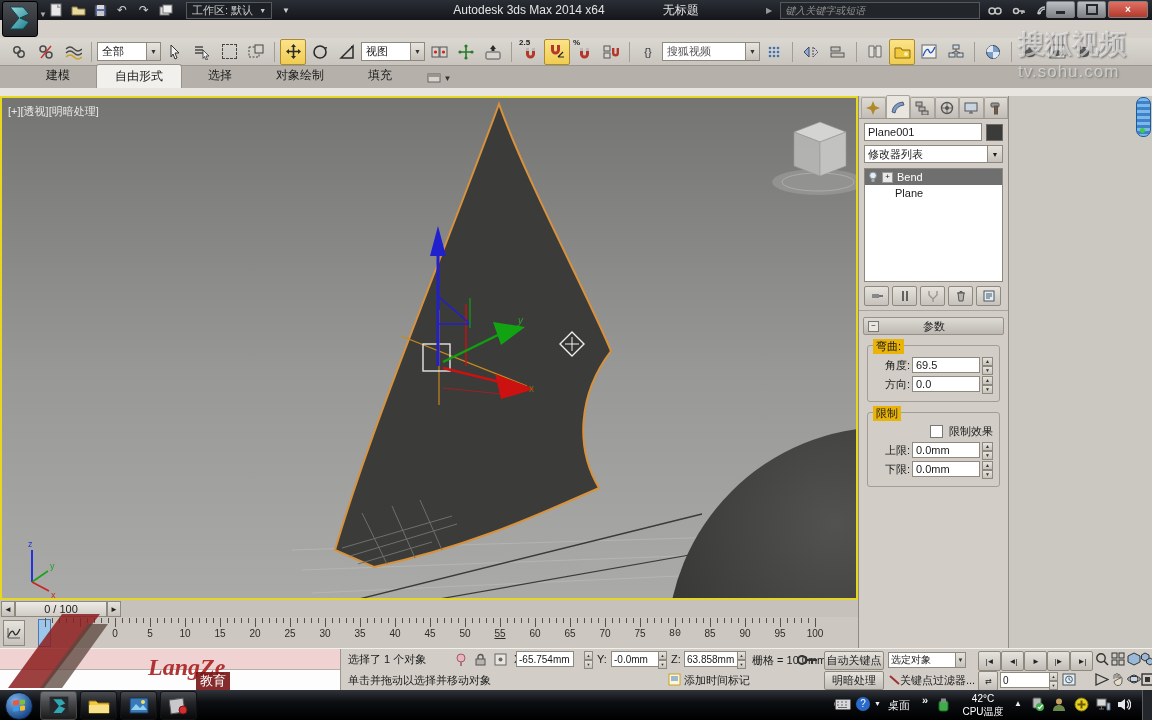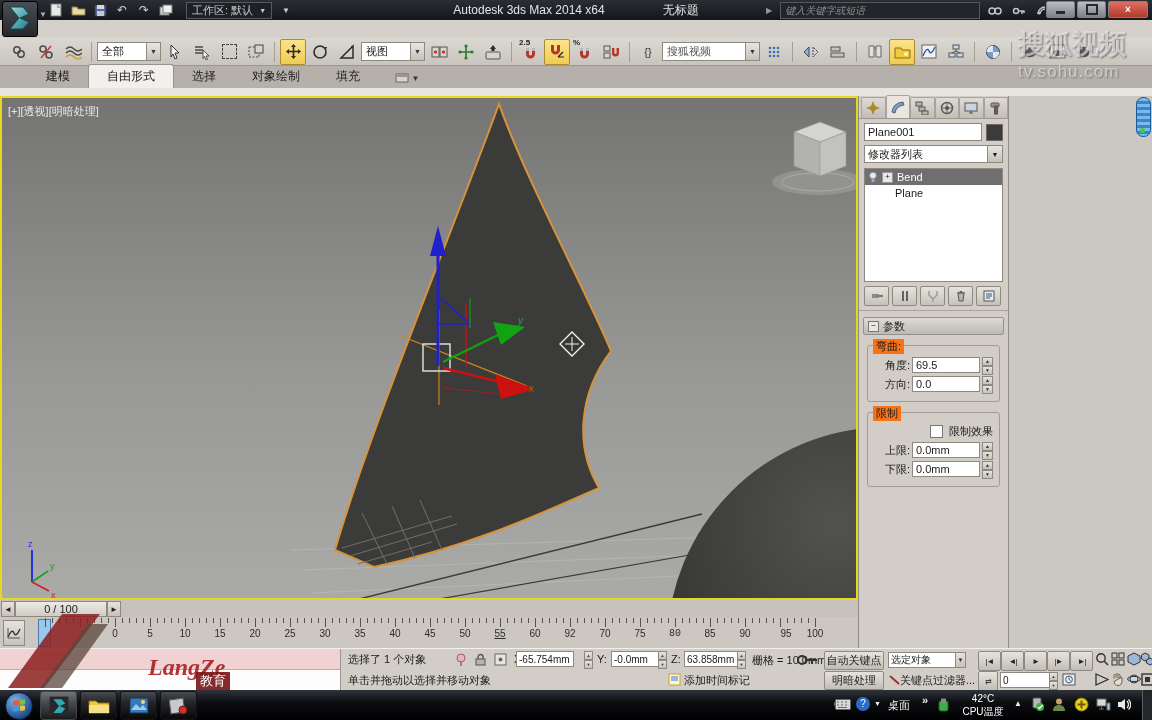--- a/index.html
+++ b/index.html
@@ -65,23 +65,23 @@
   .cpinput{flex:1;height:16px;background:#fff;border:1px solid #8d897f;font-size:11px;padding:0 3px;display:flex;align-items:center;}
   .swatch{width:15px;height:15px;background:#3b3b39;border:1px solid #6f6b64;}
   .stack{margin:5px 5px 0 5px;height:112px;background:#fff;border:1px solid #8d897f;font-size:11px;overflow:hidden;}
   .stackrow{height:16px;display:flex;align-items:center;gap:4px;padding-left:3px;}
   .stackrow.sel{background:#6f6f6f;color:#fff;}
   .plusbox{width:9px;height:9px;border:1px solid #999;background:#e8e8e8;color:#222;font-size:8px;line-height:7px;text-align:center;}
   .stackbtns{display:flex;gap:3px;padding:4px 5px;border-bottom:1px solid #a8a49c;}
   .sbtn{width:23px;height:18px;border:1px solid #8d897f;background:linear-gradient(#e6e3dd,#c6c2bb);border-radius:2px;display:flex;align-items:center;justify-content:center;font-size:10px;color:#333;}
   .rollout{margin:6px 4px 0 4px;height:16px;background:linear-gradient(#dedbd5,#bdb9b2);border:1px solid #96928a;border-radius:2px;display:flex;align-items:center;font-size:11px;}
   .rollout .minus{width:9px;height:9px;border:1px solid #777;margin:0 4px;background:#e9e6e0;font-size:8px;line-height:7px;text-align:center;color:#222;}
-  .rollout .rtitle{flex:1;margin-right:18px;}
+  .rollout .rtitle{flex:1;text-align:center;margin-right:18px;}
   .group{position:relative;margin:10px 8px 0 8px;border:1px solid #a19d95;border-radius:3px;padding:8px 4px 6px 4px;}
-  .gtitle{position:absolute;top:-7px;left:5px;background:#f97316;padding:0 3px;font-size:11px;}
+  .gtitle{position:absolute;top:-7px;left:5px;background:#eab308;padding:0 3px;font-size:11px;}
   .prow{display:flex;align-items:center;justify-content:flex-end;gap:2px;margin:3px 2px;}
   .plabel{font-size:11px;}
   .pfield{width:60px;height:14px;background:#fff;border:1px solid #8d897f;font-size:11px;padding:0 3px;display:flex;align-items:center;}
   .spin{width:11px;height:16px;display:flex;flex-direction:column;}
   .spin i{flex:1;font-style:normal;font-size:5px;line-height:7px;text-align:center;color:#333;background:linear-gradient(#e6e3dd,#c6c2bb);border:1px solid #8d897f;}
   .radios{display:flex;justify-content:space-around;padding:2px 2px 1px 2px;}
   .radio{width:10px;height:10px;border-radius:50%;border:1px solid #777;background:#fff;display:inline-block;vertical-align:-1px;margin-right:3px;position:relative;}
   .radio.sel::after{content:"";position:absolute;left:2px;top:2px;width:5px;height:5px;background:#111;border-radius:50%;}
   .checkbox{width:11px;height:11px;border:1px solid #777;background:#fff;display:inline-block;vertical-align:-2px;margin-right:4px;}
   .rightpanel{position:absolute;left:1008px;top:96px;width:144px;height:552px;background:#cbc8c1;border-left:1px solid #918d86;box-sizing:border-box;}
@@ -445,21 +445,21 @@
         <svg width="17" height="14">
           <path d="M3 8c0-3 2-4 5-4s5 1 5 4-2 4-5 4-5-1-5-4z" fill="#5a5a5a"></path>
           <path d="M13 7l3-2-1 4z" fill="#5a5a5a"></path>
           <path d="M3 7L1 6l1 3z" fill="#5a5a5a"></path>
           <rect x="6.5" y="2" width="3" height="2" fill="#5a5a5a"></rect>
         </svg>
       </span>
   </div>
 
   <div class="ribbon">
-    <span id="ribbon-tabs" style="display:flex;align-items:center;">
+    <span id="ribbon-tabs" style="display:flex;align-items:flex-start;gap:8px;">
         <span class="rtab">建模</span>
         <span class="rtab active">自由形式</span>
         <span class="rtab">选择</span>
         <span class="rtab">对象绘制</span>
         <span class="rtab">填充</span>
       </span>
     <span class="ribbon-min"><svg width="14" height="10">
           <rect x="1" y="1" width="12" height="8" fill="#d8d4cd" stroke="#666"></rect>
           <rect x="1" y="1" width="12" height="3" fill="#9a968e"></rect>
         </svg>▼</span>
@@ -833,27 +833,27 @@
       <b class="ticklabel" style="left: 220px;">15</b>
       <b class="ticklabel" style="left: 255px;">20</b>
       <b class="ticklabel" style="left: 290px;">25</b>
       <b class="ticklabel" style="left: 325px;">30</b>
       <b class="ticklabel" style="left: 360px;">35</b>
       <b class="ticklabel" style="left: 395px;">40</b>
       <b class="ticklabel" style="left: 430px;">45</b>
       <b class="ticklabel" style="left: 465px;">50</b>
       <b class="ticklabel" style="left: 500px; text-decoration: underline;">55</b>
       <b class="ticklabel" style="left: 535px;">60</b>
-      <b class="ticklabel" style="left: 570px;">92</b>
+      <b class="ticklabel" style="left: 570px;">65</b>
       <b class="ticklabel" style="left: 605px;">70</b>
       <b class="ticklabel" style="left: 640px;">75</b>
       <b class="ticklabel" style="left: 675px; font-family: Liberation Mono, monospace;">80</b>
       <b class="ticklabel" style="left: 710px;">85</b>
       <b class="ticklabel" style="left: 745px;">90</b>
-      <b class="ticklabel" style="left: 780px; margin-left: 6px;">95</b>
+      <b class="ticklabel" style="left: 780px;">95</b>
       <b class="ticklabel" style="left: 815px;">100</b>
     </div>
 
   <div class="statusbar">
     <div class="mini">
       <div class="pink"></div>
       <div class="white"></div>
     </div>
     <span class="stext">选择了 1 个对象</span>
     <span class="ptext">单击并拖动以选择并移动对象</span>

